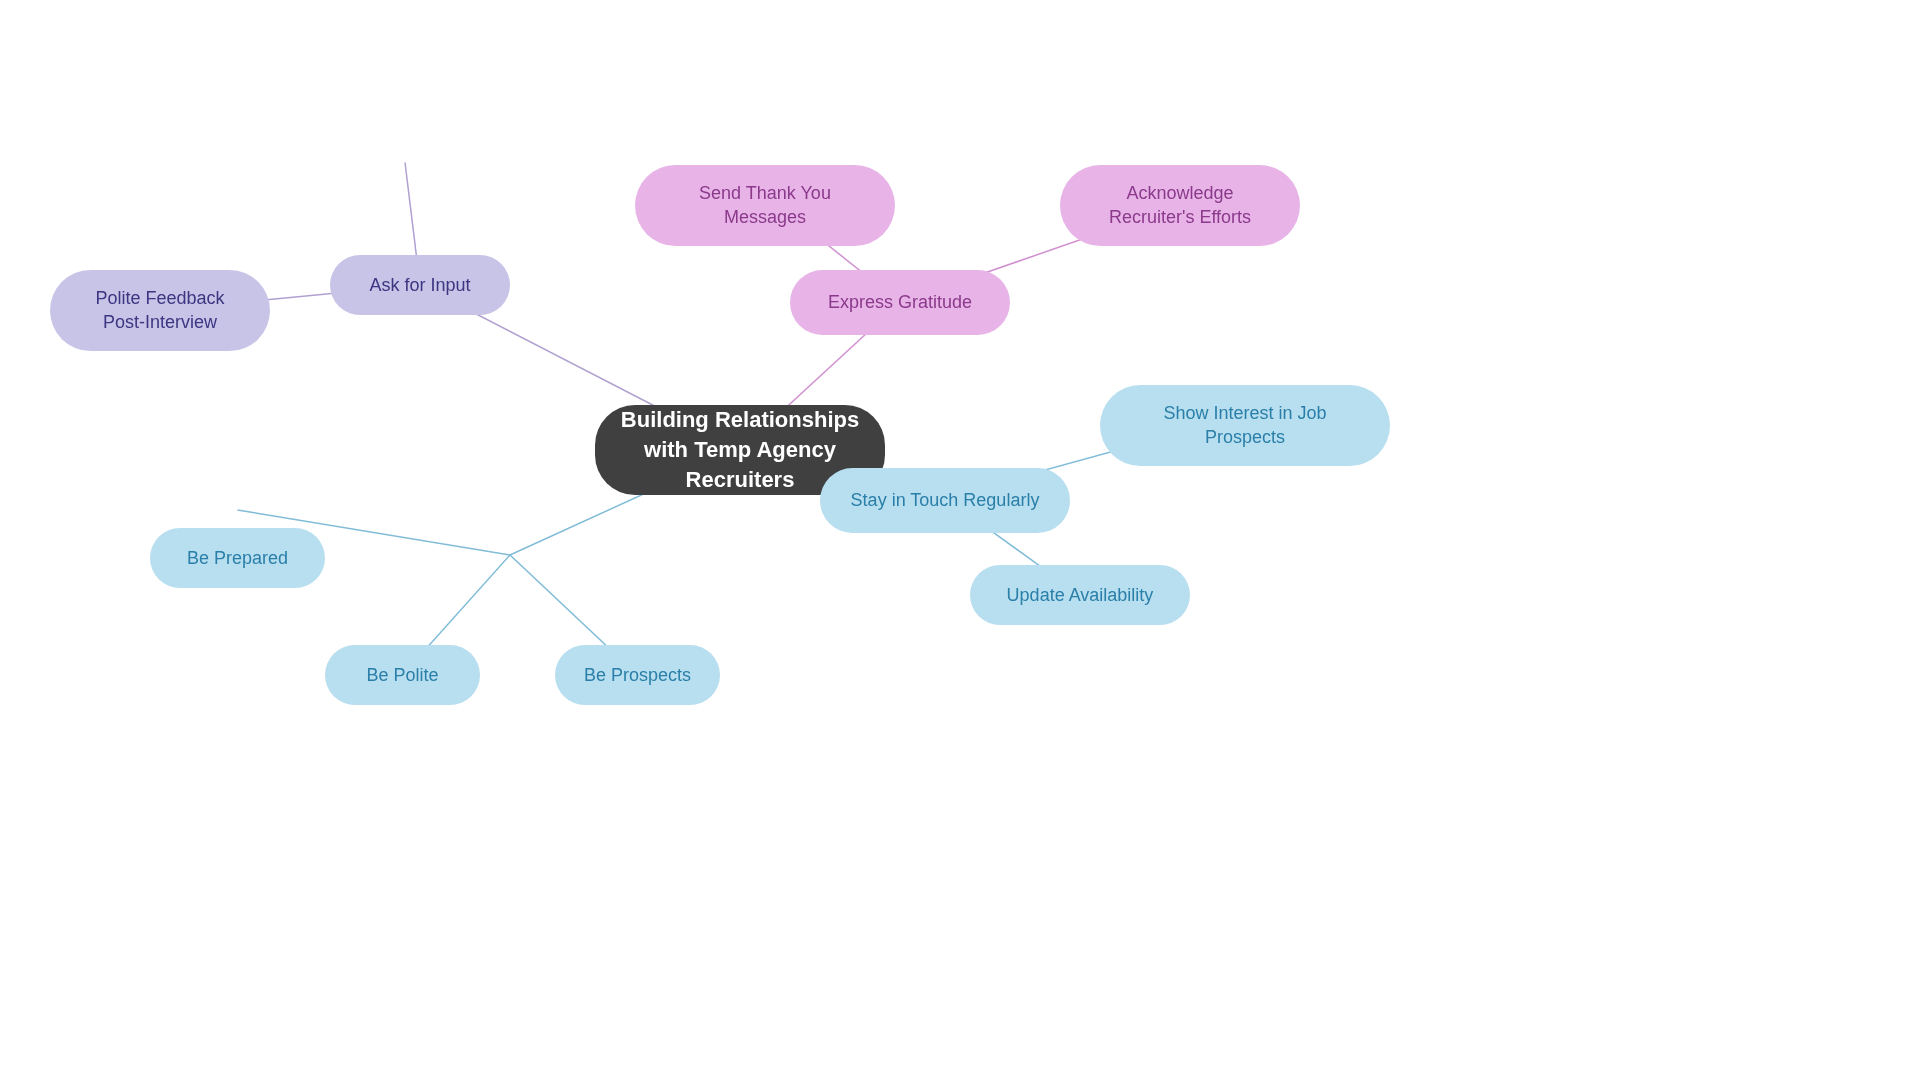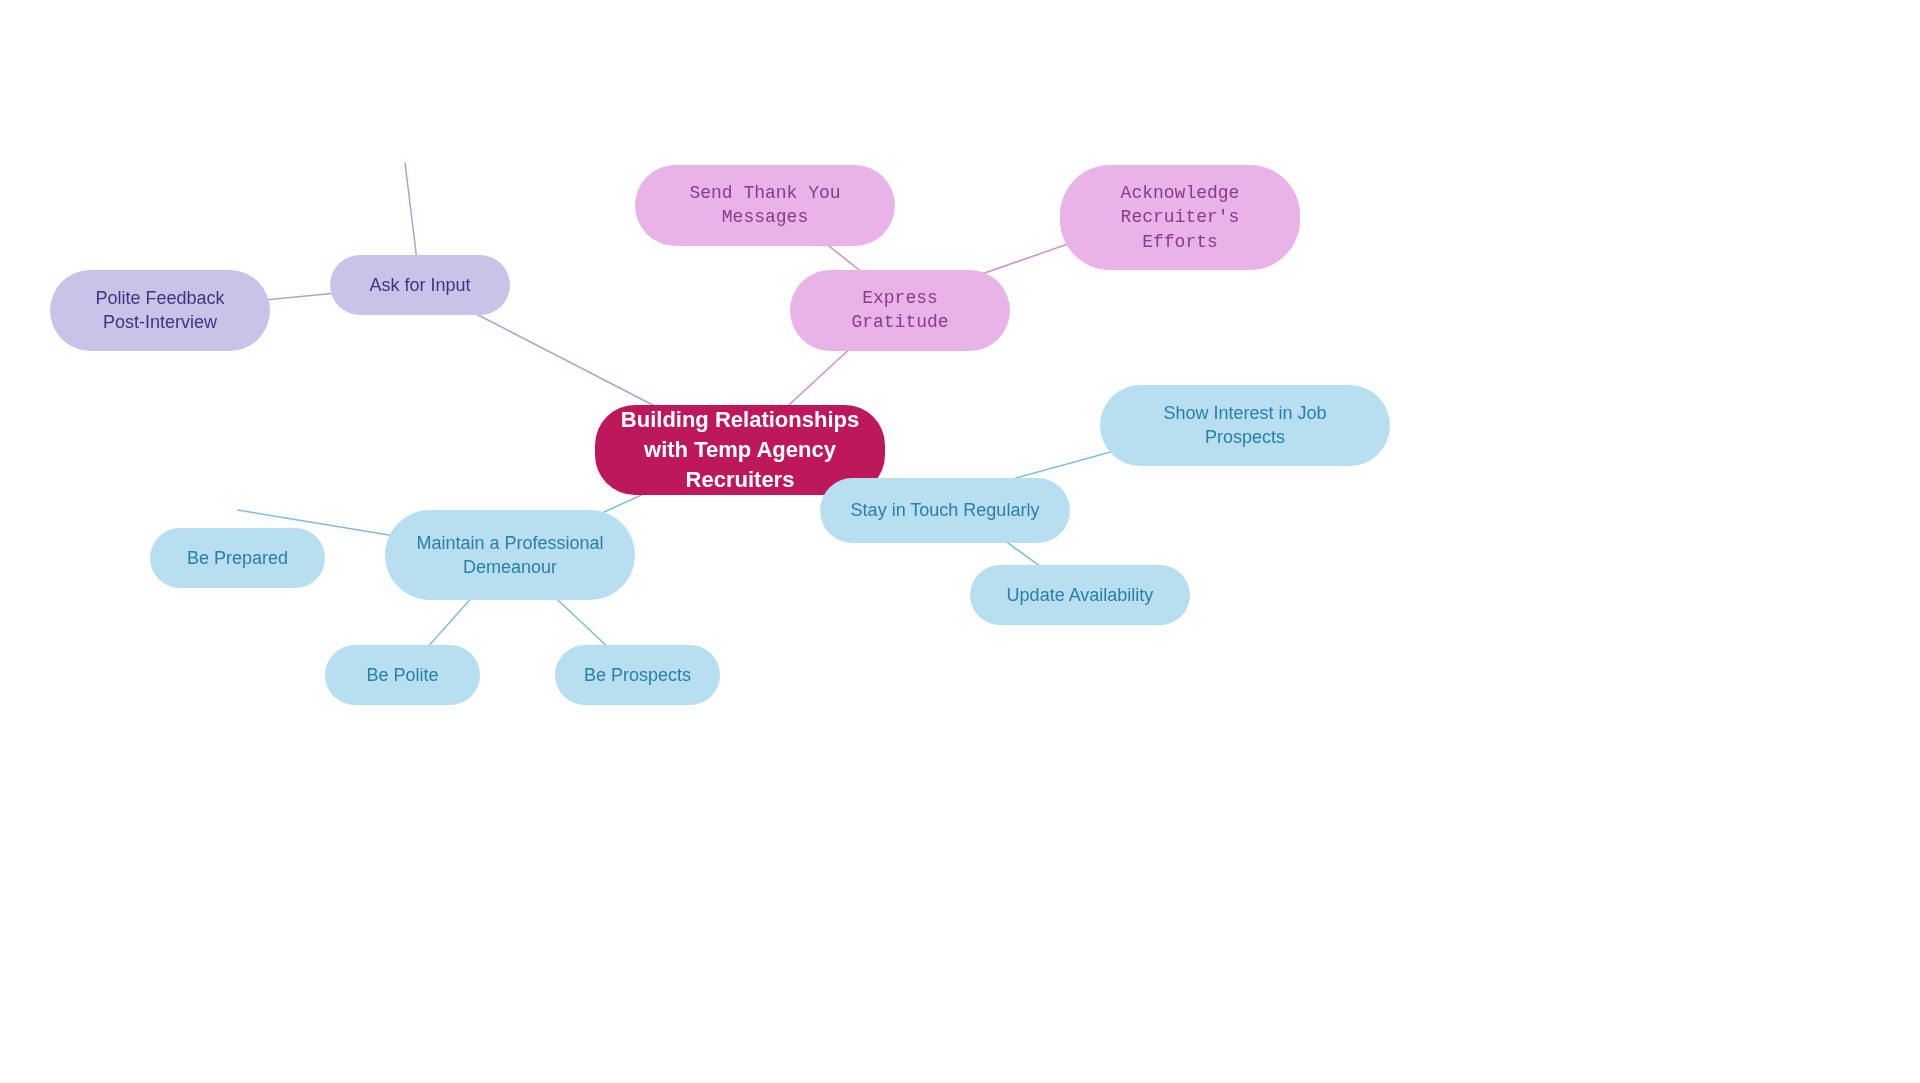--- a/index.html
+++ b/index.html
@@ -24,38 +24,37 @@
       display: flex;
       align-items: center;
       justify-content: center;
       text-align: center;
       font-size: 18px;
       font-weight: 500;
       padding: 16px 24px;
       line-height: 1.35;
     }
     .node-center {
-      background: #be185d;
+      background: #404040;
       color: #ffffff;
       font-size: 22px;
       font-weight: 600;
       border-radius: 40px;
       width: 290px;
       height: 90px;
     }
     .node-purple {
       background: #c8c4e8;
       color: #3d3580;
       border-radius: 50px;
     }
     .node-pink {
       background: #e8b4e8;
       color: #8b3a8b;
       border-radius: 50px;
-      font-family: Liberation Mono, monospace;
     }
     .node-blue {
       background: #b8dff0;
       color: #2a7fa8;
       border-radius: 50px;
     }
   </style>
 </head>
 <body>
 
@@ -76,20 +75,19 @@
   </svg>
 
 <div id="mindmap-container" style="position:absolute;top:0;left:0;width:1920px;height:1083px;">
 
   <div class="node node-center" style="left:595px;top:405px;width:290px;height:90px;">Building Relationships with Temp Agency Recruiters</div>
     <div class="node node-purple" style="left: 330px; top: 255px; width: 180px; min-height: 60px;">Ask for Input</div>
     <div class="node node-purple" style="left: 50px; top: 270px; width: 220px; min-height: 80px;">Polite Feedback Post-Interview</div>
     <div class="node node-pink" style="left: 635px; top: 165px; width: 260px; min-height: 60px;">Send Thank You Messages</div>
     <div class="node node-pink" style="left: 790px; top: 270px; width: 220px; min-height: 65px;">Express Gratitude</div>
     <div class="node node-pink" style="left: 1060px; top: 165px; width: 240px; min-height: 80px;">Acknowledge Recruiter's Efforts</div>
-    <div class="node node-blue" style="left: 820px; top: 478px; width: 250px; min-height: 65px;">Stay in Touch Regularly</div>
+    <div class="node node-blue" style="left: 820px; top: 468px; width: 250px; min-height: 65px;">Stay in Touch Regularly</div>
     <div class="node node-blue" style="left: 1100px; top: 385px; width: 290px; min-height: 60px;">Show Interest in Job Prospects</div>
     <div class="node node-blue" style="left: 970px; top: 565px; width: 220px; min-height: 60px;">Update Availability</div>
-    <div class="node node-blue" style="left: 385px; top: 510px; width: 250px; min-height: 90px;">Maintain a Professional Demeanour</div>
     <div class="node node-blue" style="left: 150px; top: 480px; width: 175px; min-height: 60px; margin-top: 48px;">Be Prepared</div>
     <div class="node node-blue" style="left: 325px; top: 645px; width: 155px; min-height: 60px;">Be Polite</div>
     <div class="node node-blue" style="left: 555px; top: 645px; width: 165px; min-height: 60px;">Be Prospects</div>
   </div>
 
 </body></html>

